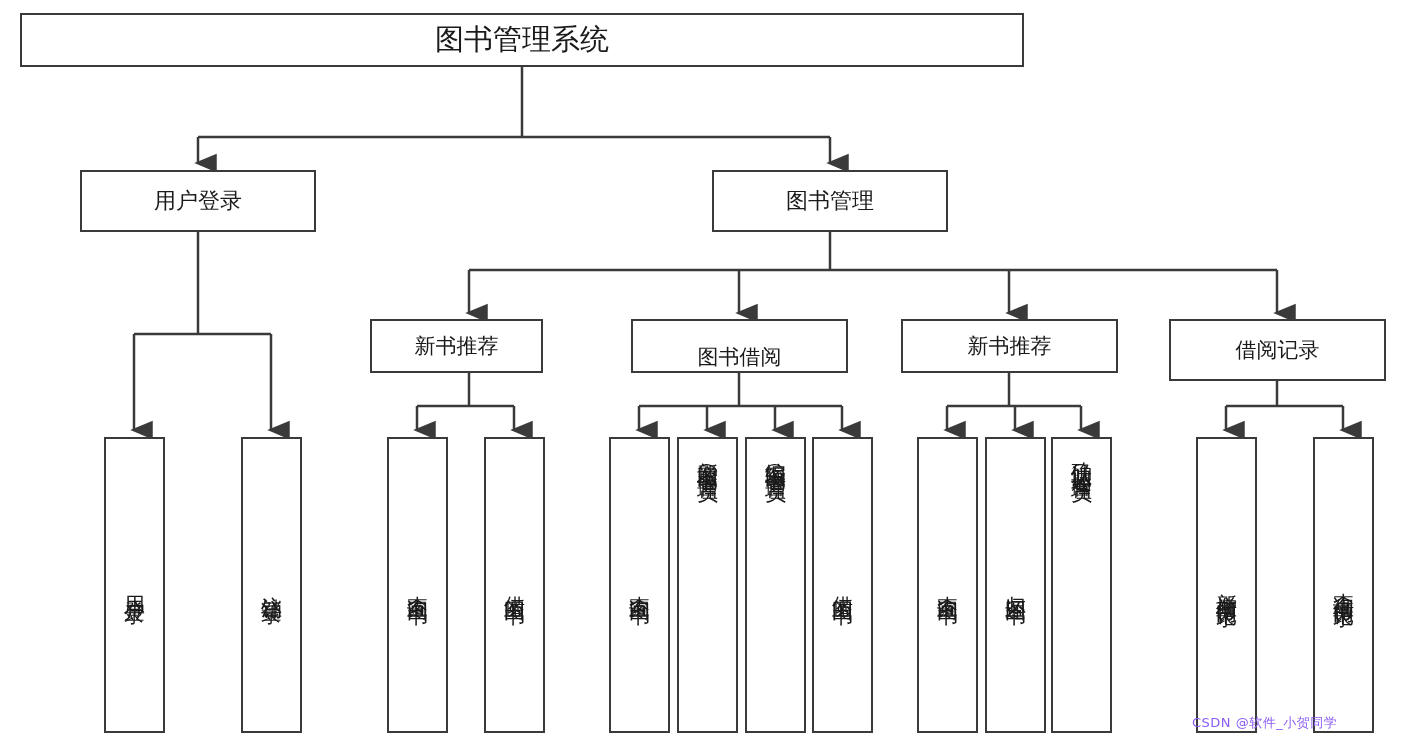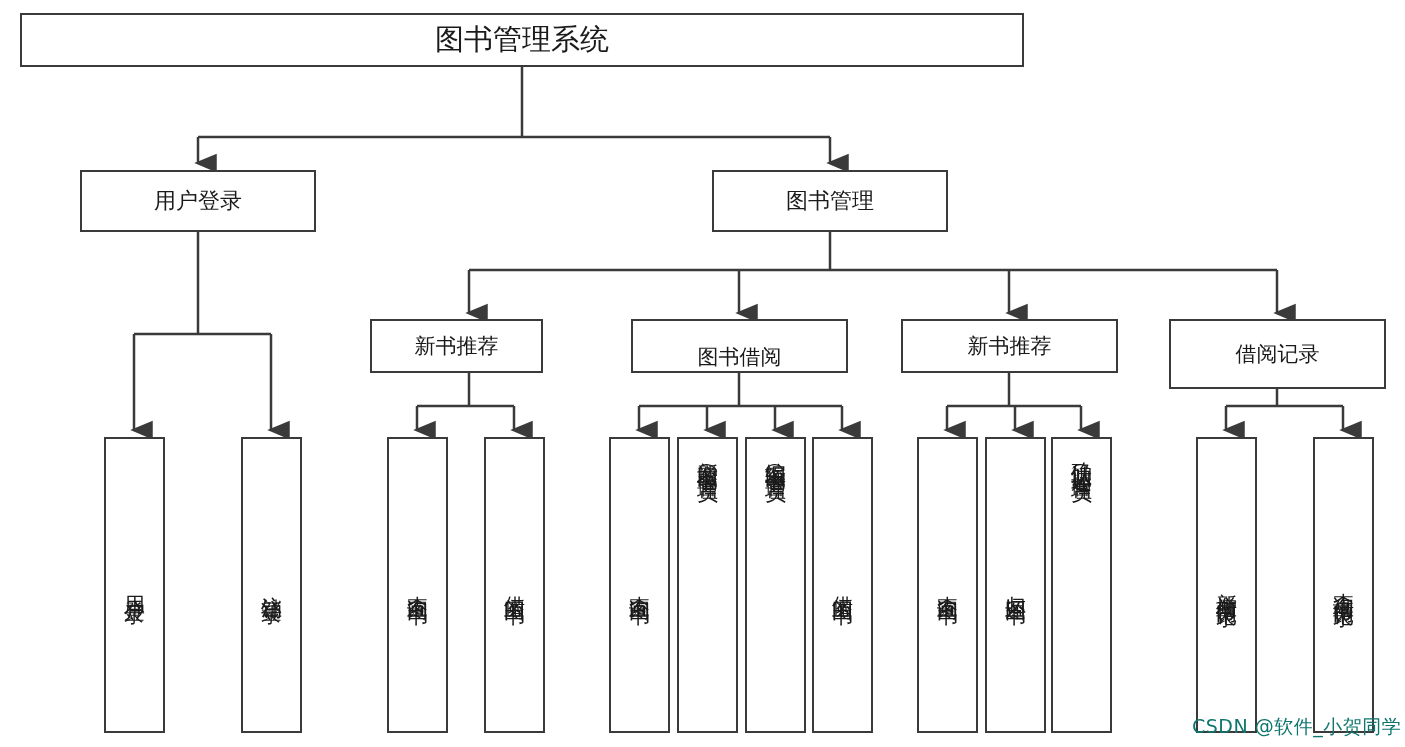--- a/index.html
+++ b/index.html
@@ -58,22 +58,22 @@
   .node.leaf.tall-text {
     justify-content: flex-start;
     padding-top: 6px;
   }
   .node-label {
     display: block;
     white-space: nowrap;
   }
   .watermark {
     position: absolute;
-    font-size: 19px;
-    color: #0f766e;
+    font-size: 13px;
+    color: #8b5cf6;
     white-space: nowrap;
     left: 1192px;
     top: 714px;
     letter-spacing: 0.5px;
   }
 </style>
 </head>
 <body>
 
 <div id="diagram-root">
@@ -141,21 +141,21 @@
 
   <div class="node level3" style="left:370px; top:319px; width:173px; height:54px;">
     <span class="node-label">新书推荐</span>
   </div>
   <div class="node level3" style="left:631px; top:319px; width:217px; height:54px;align-items:flex-end;">
     <span class="node-label">图书借阅</span>
   </div>
   <div class="node level3" style="left:901px; top:319px; width:217px; height:54px;">
     <span class="node-label">新书推荐</span>
   </div>
-  <div class="node level3" style="left:1169px; top:319px; width:217px; height:70px;">
+  <div class="node level3" style="left:1169px; top:319px; width:217px; height:62px;">
     <span class="node-label">借阅记录</span>
   </div>
 
   <div class="node leaf" style="left:104px; top:437px; width:61px; height:296px;">
     <span class="node-label">用户登录</span>
   </div>
   <div class="node leaf" style="left:241px; top:437px; width:61px; height:296px;">
     <span class="node-label">注销登录</span>
   </div>
 

